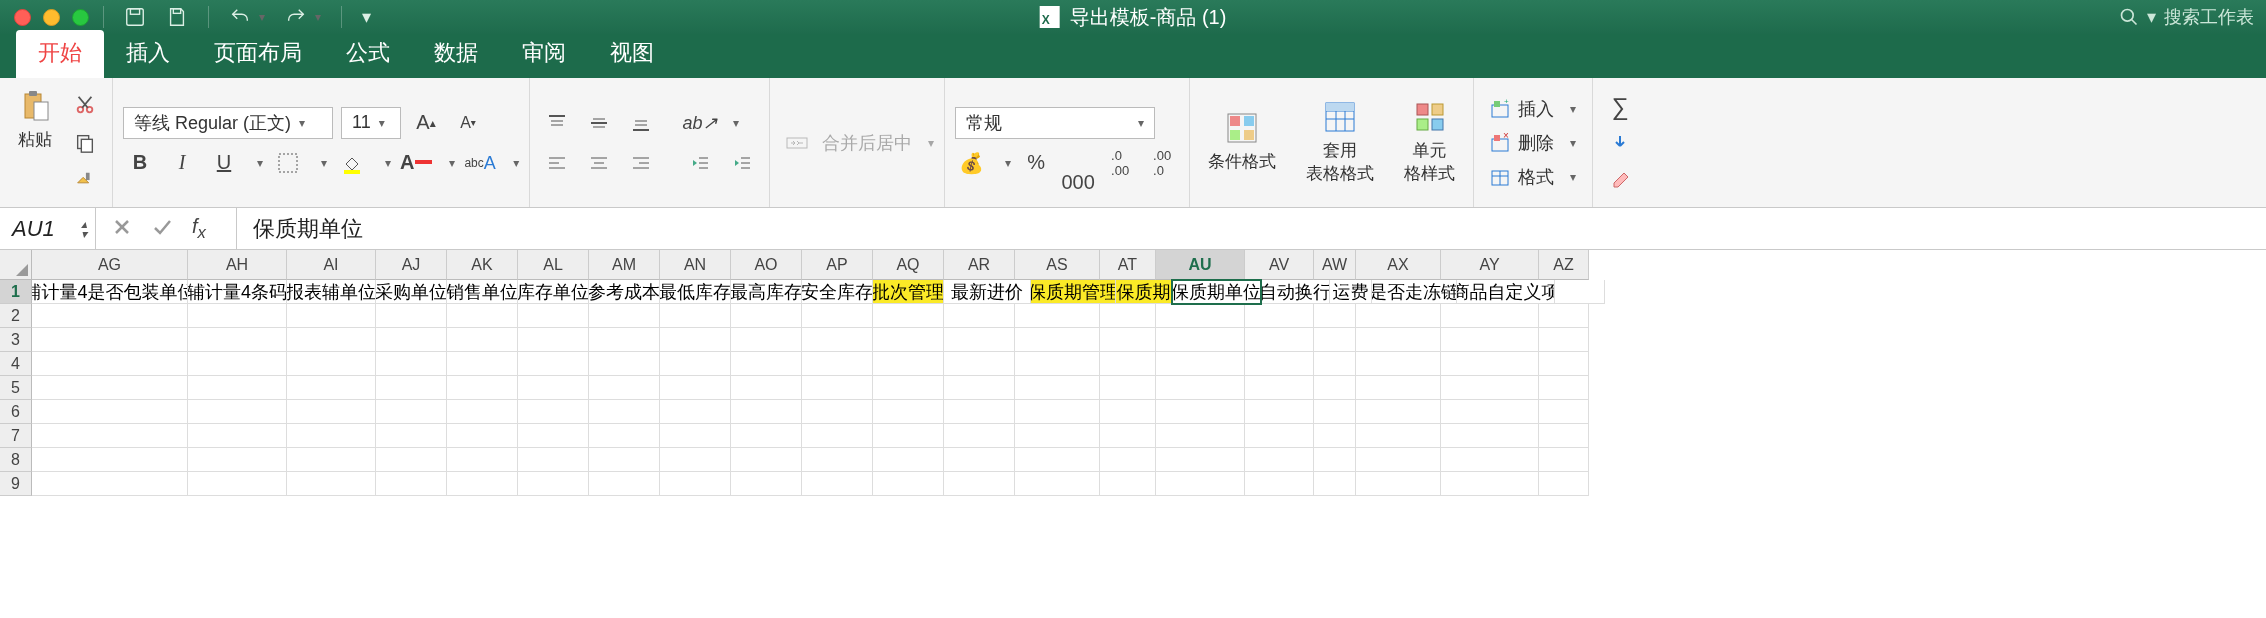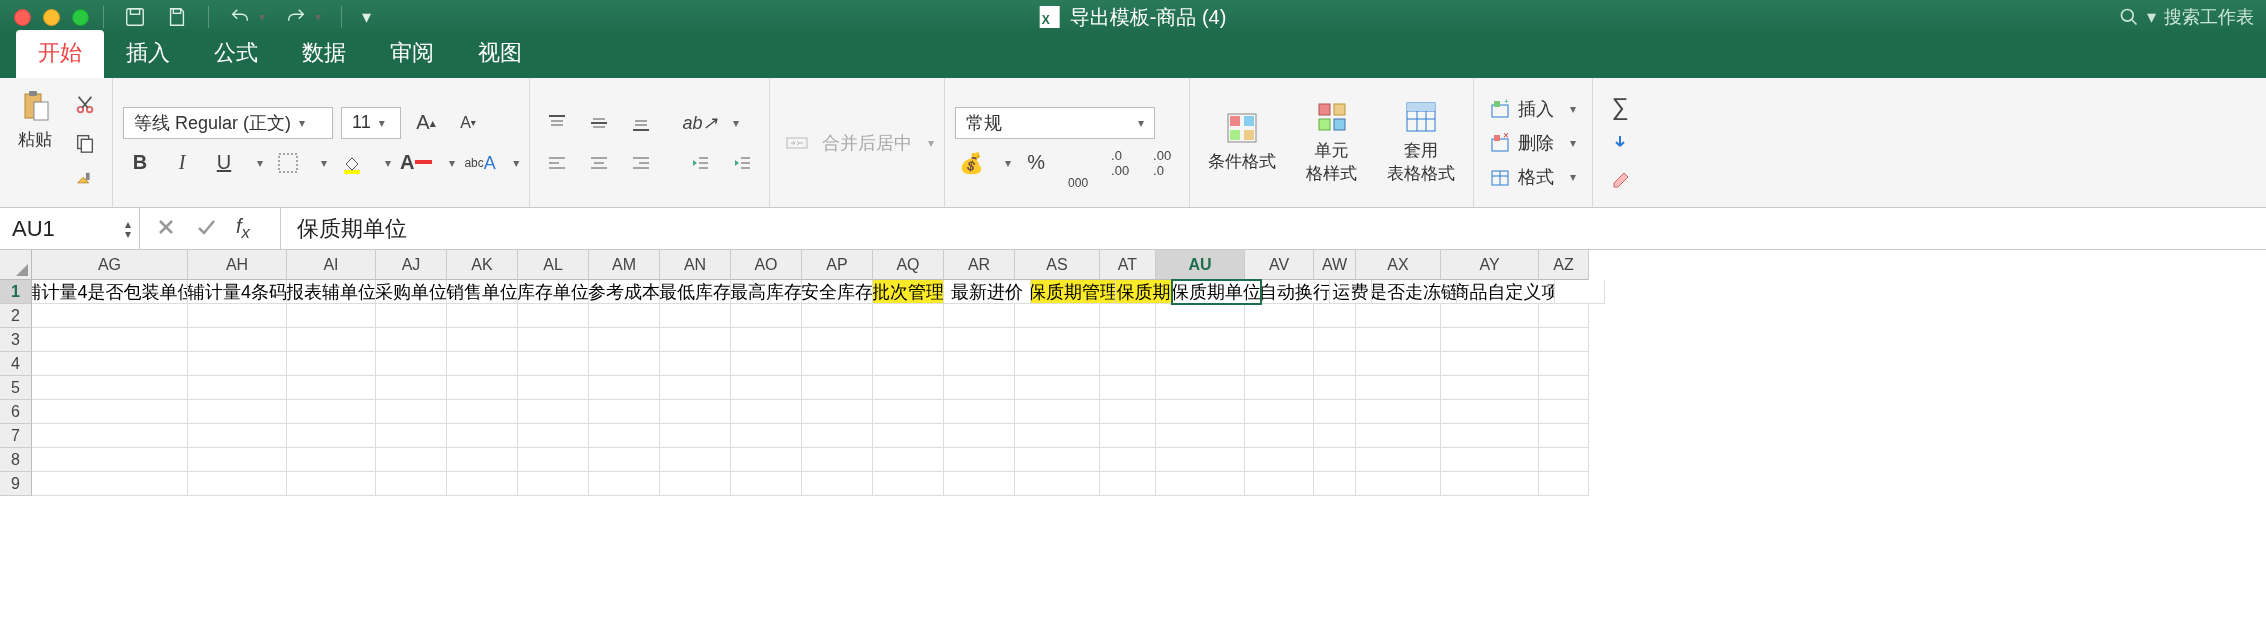--- a/index.html
+++ b/index.html
@@ -32,21 +32,21 @@
   .big-btn { display:flex; flex-direction:column; align-items:center; gap:6px; font-size:17px; color:#333; padding:0 8px; }
   .rb-icon { width:32px; height:32px; display:inline-flex; align-items:center; justify-content:center; }
   .rb-icon svg { width:100%; height:100%; }
   .small-btn { width:34px; height:30px; display:inline-flex; align-items:center; justify-content:center; border:1px solid transparent; border-radius:3px; color:#444; }
   .input-box { height:32px; background:#fff; border:1px solid #bbb; display:flex; align-items:center; padding:0 10px; font-size:18px; color:#333; }
   .dd-caret { margin-left:8px; color:#666; font-size:12px; }
   .label-txt { font-size:18px; color:#6a6a6a; }
   .disabled { opacity:0.55; }
   
   .formula-bar { height:42px; border-bottom:1px solid #c9c9c9; display:flex; align-items:center; background:#fff; }
-  .name-box { width:140px; height:100%; border-right:1px solid #c9c9c9; display:flex; align-items:center; padding-left:12px; font-size:22px; color:#222; justify-content:space-between; padding-right:8px; }
+  .name-box { width:96px; height:100%; border-right:1px solid #c9c9c9; display:flex; align-items:center; padding-left:12px; font-size:22px; color:#222; justify-content:space-between; padding-right:8px;font-style:italic; }
   .nb-arrows { display:flex; flex-direction:column; line-height:10px; font-size:12px; color:#555; }
   .fx-btns { display:flex; align-items:center; gap:20px; padding:0 16px; color:#888; }
   .fx-btns svg { width:20px;height:20px;stroke:#999;fill:none;stroke-width:2.5; }
   .fx-label { font-style:italic; font-size:20px; color:#444; margin-right:14px; }
   .fx-input { flex:1; font-size:22px; color:#222; padding-left:4px; border-left:1px solid #c9c9c9; height:100%; display:flex; align-items:center; padding-left:16px; }
   
   .grid { display:flex; flex-direction:column; }
   .colhead-row { display:flex; height:30px; }
   .corner { width:32px; background:#eee; border-right:1px solid #bbb; border-bottom:1px solid #bbb; position:relative; }
   .corner::after { content:""; position:absolute; right:3px; bottom:3px; width:0;height:0;border-left:12px solid transparent;border-bottom:12px solid #9a9a9a; }
@@ -98,34 +98,35 @@
           <path d="M15 14l5-5-5-5"></path>
           <path d="M20 9H10a6 6 0 00-6 6v1"></path>
         </svg>
         <span class="dd-caret">▾</span>
       </span>
     <span class="sep"></span>
     <span class="qbtn">▾</span>
   </div>
   <div class="center-title">
     <span class="doc-icon"></span>
-    <span>导出模板-商品 (4)</span>
+    <span>导出模板-商品 (1)</span>
   </div>
   <div class="search-wrap">
     <svg viewBox="0 0 24 24">
         <circle cx="10" cy="10" r="7"></circle>
         <line x1="21" y1="21" x2="15" y2="15"></line>
       </svg>▾
     <span>搜索工作表</span>
   </div>
 </div>
 
 <div class="tabbar">
   <div class="tab active">开始</div>
   <div class="tab">插入</div>
+  <div class="tab">页面布局</div>
   <div class="tab">公式</div>
   <div class="tab">数据</div>
   <div class="tab">审阅</div>
   <div class="tab">视图</div>
 </div>
 
 <div class="ribbon">
 
   <div class="group paste">
     <div style="display:flex;align-items:flex-start;gap:8px;">
@@ -287,21 +288,21 @@
     <div class="row">
       <div class="input-box" style="width:200px;">
           <span>常规</span>
           <span class="dd-caret" style="margin-left:auto;">▾</span>
         </div>
     </div>
     <div class="row">
       <span class="small-btn" style="color:#c9a23a;font-size:20px;">💰</span>
         <span class="dd-caret">▾</span>
       <span class="small-btn" style="font-size:20px;">%</span>
-      <span class="small-btn" style="font-size:12px;margin-top:40px;">000</span>
+      <span class="small-btn" style="font-size:20px;margin-top:40px;">000</span>
       <span class="small-btn" style="font-size:13px;">.0<br>.00</span>
       <span class="small-btn" style="font-size:13px;">.00<br>.0</span>
     </div>
   </div>
 
   <div class="group" style="flex-direction:row;align-items:center;gap:14px;">
     <div class="big-btn">
       <span class="rb-icon">
           <svg viewBox="0 0 32 32">
             <rect x="2" y="2" width="28" height="28" fill="none" stroke="#888"></rect>
@@ -309,42 +310,42 @@
             <rect x="18" y="4" width="10" height="10" fill="#8ce"></rect>
             <rect x="4" y="18" width="10" height="10" fill="#ae8"></rect>
             <rect x="18" y="18" width="10" height="10" fill="#ec8"></rect>
           </svg>
         </span>
       <span>条件格式</span>
     </div>
     <div class="big-btn">
       <span class="rb-icon">
           <svg viewBox="0 0 32 32">
-            <rect x="3" y="3" width="11" height="11" fill="#e88" stroke="#a55"></rect>
-            <rect x="18" y="3" width="11" height="11" fill="#ec8" stroke="#b93"></rect>
-            <rect x="3" y="18" width="11" height="11" fill="#ae8" stroke="#6a4"></rect>
-            <rect x="18" y="18" width="11" height="11" fill="#8ce" stroke="#47a"></rect>
-          </svg>
-        </span>
-      <span style="white-space:pre;text-align:center;">单元
-格样式</span>
-    </div>
-    <div class="big-btn">
-      <span class="rb-icon">
-          <svg viewBox="0 0 32 32">
             <rect x="2" y="2" width="28" height="28" fill="none" stroke="#2a7ad4"></rect>
             <line x1="2" y1="10" x2="30" y2="10" stroke="#2a7ad4"></line>
             <line x1="2" y1="18" x2="30" y2="18" stroke="#2a7ad4"></line>
             <line x1="12" y1="2" x2="12" y2="30" stroke="#2a7ad4"></line>
             <line x1="21" y1="2" x2="21" y2="30" stroke="#2a7ad4"></line>
             <rect x="2" y="2" width="28" height="8" fill="#bcd8f0"></rect>
           </svg>
         </span>
       <span style="white-space:pre;text-align:center;">套用
 表格格式</span>
+    </div>
+    <div class="big-btn">
+      <span class="rb-icon">
+          <svg viewBox="0 0 32 32">
+            <rect x="3" y="3" width="11" height="11" fill="#e88" stroke="#a55"></rect>
+            <rect x="18" y="3" width="11" height="11" fill="#ec8" stroke="#b93"></rect>
+            <rect x="3" y="18" width="11" height="11" fill="#ae8" stroke="#6a4"></rect>
+            <rect x="18" y="18" width="11" height="11" fill="#8ce" stroke="#47a"></rect>
+          </svg>
+        </span>
+      <span style="white-space:pre;text-align:center;">单元
+格样式</span>
     </div>
   </div>
 
   <div class="group">
     <div class="vert-btn-group">
       <div class="vert-btn">
         <svg viewBox="0 0 20 20">
             <rect x="2" y="6" width="16" height="12" fill="none" stroke="#2a7ad4"></rect>
             <rect x="4" y="2" width="6" height="6" fill="#7c7"></rect>
             <text x="14" y="5" font-size="8" fill="#2a7">+</text>

